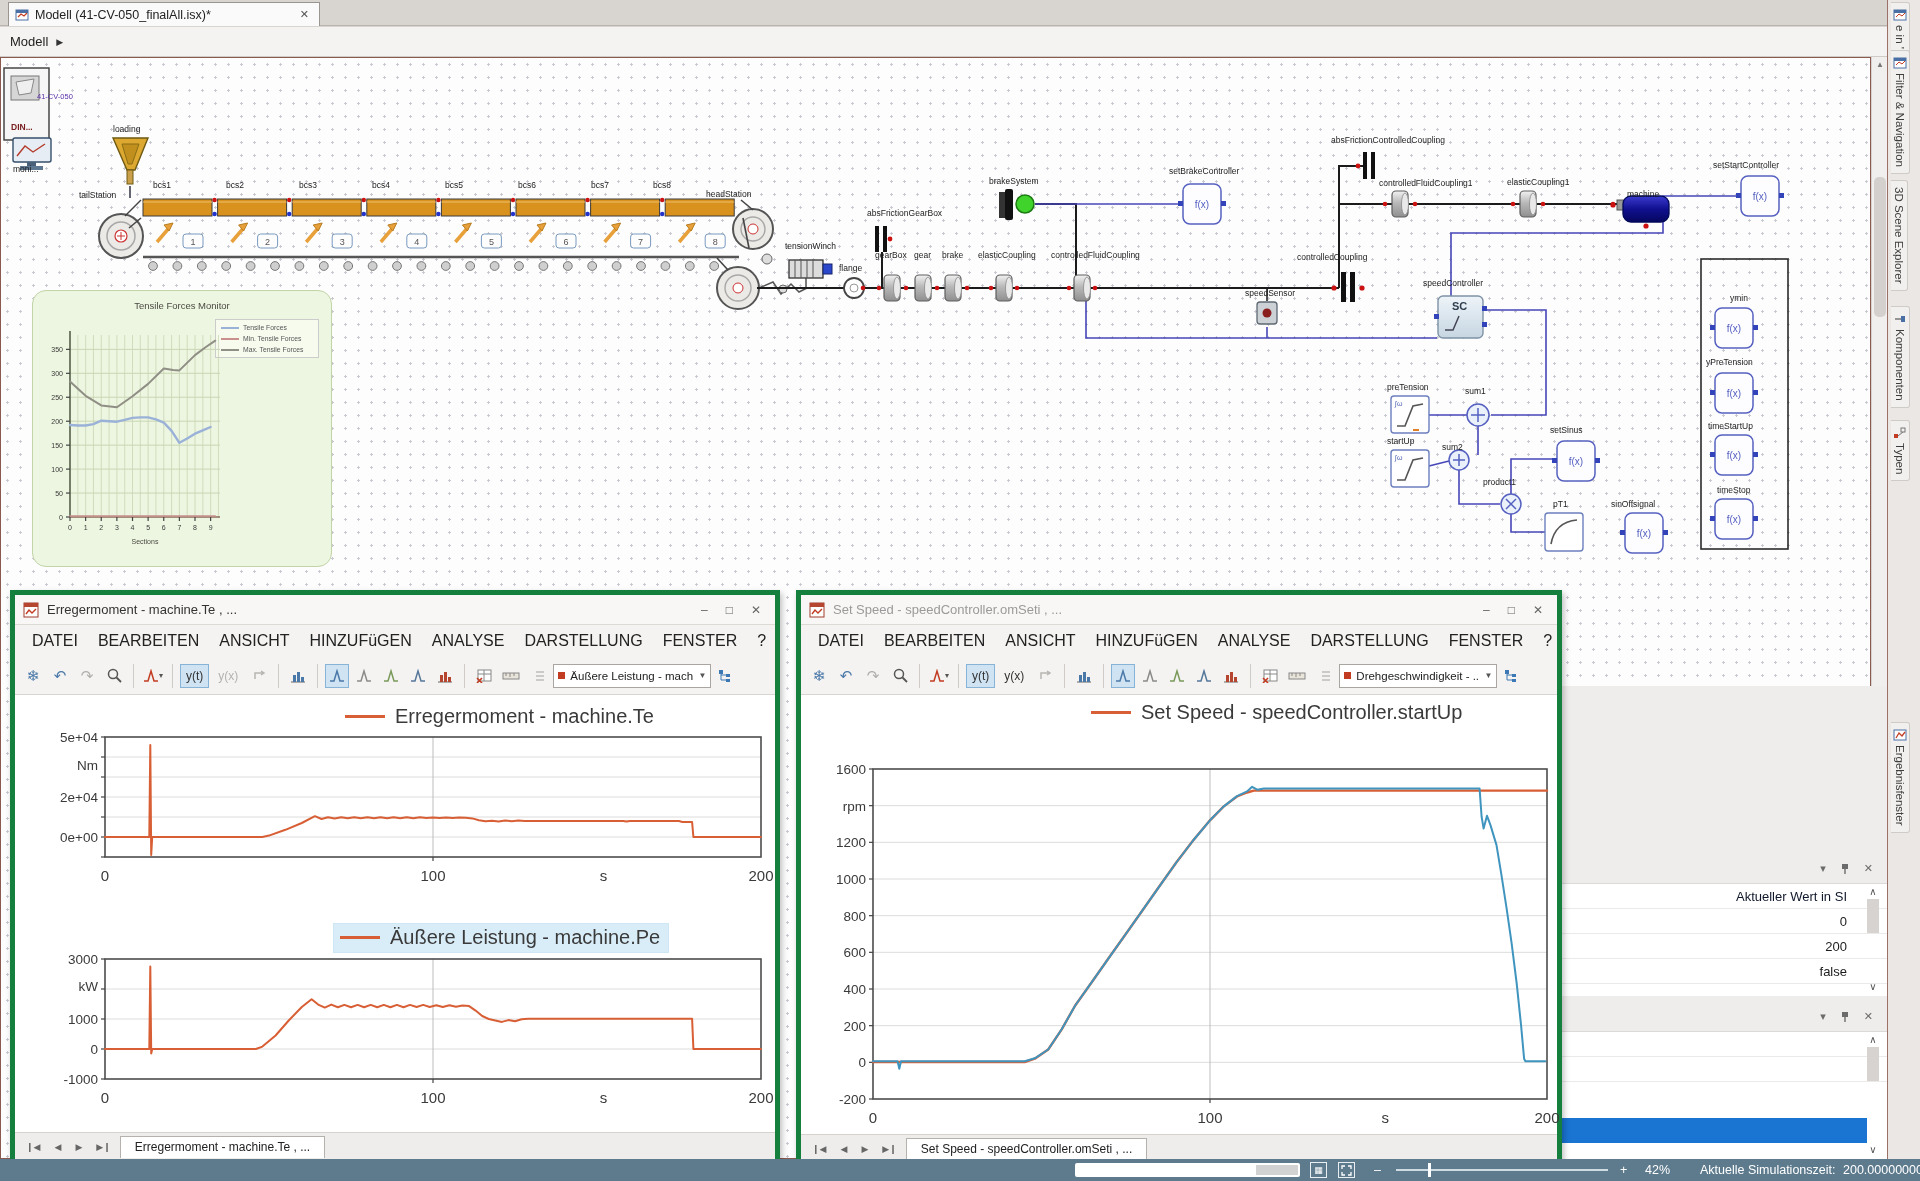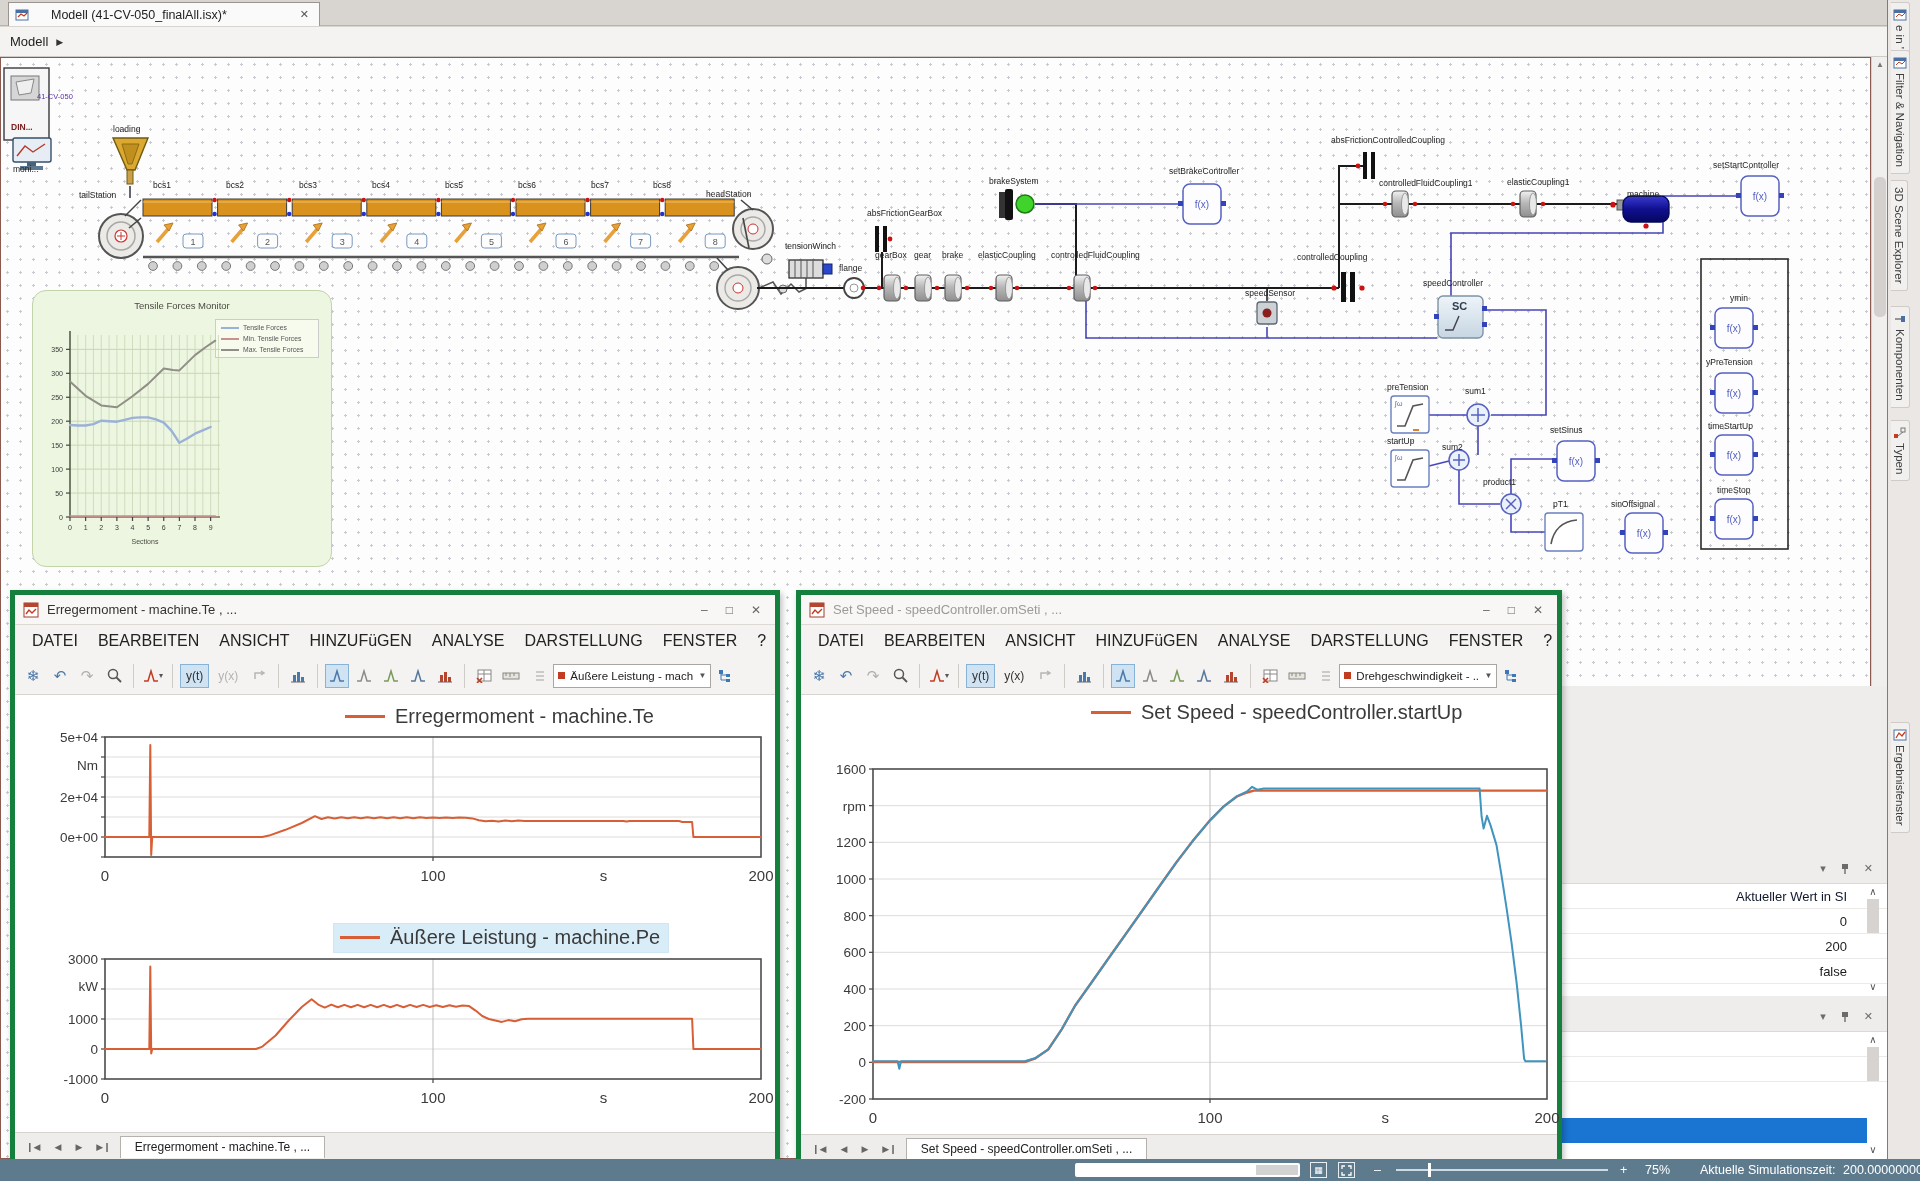--- a/index.html
+++ b/index.html
@@ -1,21 +1,21 @@
 <!DOCTYPE html>
 <html><head>
 <meta charset="utf-8">
 <style>
   * { margin:0; padding:0; box-sizing:border-box; }
   html,body { width:1920px; height:1181px; overflow:hidden; font-family:"Liberation Sans","DejaVu Sans",sans-serif; background:#d8d4d0; }
   .screen { position:relative; width:1920px; height:1181px; }
 
   
   .topbar { position:absolute; left:0; top:0; width:1920px; height:26px; background:#d8d4d0; border-bottom:1px solid #b9b4af; }
-  .doc-tab { position:absolute; left:8px; top:2px; width:312px; height:24px; background:#fbfafa; border:1px solid #9a958f; border-bottom:none; display:flex; align-items:center; padding:0 6px; gap:22px; }
+  .doc-tab { position:absolute; left:8px; top:2px; width:312px; height:24px; background:#fbfafa; border:1px solid #9a958f; border-bottom:none; display:flex; align-items:center; padding:0 6px; gap:6px; }
   .doc-tab .ttl { font-size:12.5px; color:#222; flex:1; white-space:nowrap; overflow:hidden; }
   .doc-tab .cls { font-size:11px; color:#555; cursor:default; padding:0 4px; }
   .breadcrumb { position:absolute; left:0; top:27px; width:1887px; height:30px; background:#f4f3f1; border-bottom:1px solid #cfccc8; display:flex; align-items:center; padding-left:10px; gap:8px; }
   .breadcrumb .bc { font-size:13px; color:#222; }
   .breadcrumb .arr { font-size:9px; color:#333; }
 
   
   .canvas { position:absolute; left:0; top:57px; width:1871px; height:1102px; background:#fdfdfe;
             background-image:radial-gradient(#c9c9d1 1px, transparent 1.1px); background-size:13px 13px;
             border:1px solid #8a5a50; overflow:hidden; }
@@ -1075,17 +1075,17 @@
     <div class="sb-ico" style="left:1310px">▦</div>
     <div class="sb-ico" style="left:1338px">
       <svg width="11" height="11">
           <path d="M1 4 V1 H4 M7 1 H10 V4 M10 7 V10 H7 M4 10 H1 V7" fill="none" stroke="#fff" stroke-width="1.3"></path>
         </svg>
     </div>
     <div class="sb-text" style="left:1374px">–</div>
     <div class="sb-slider"></div>
     <div class="sb-thumb"></div>
     <div class="sb-text" style="left:1620px">+</div>
-    <div class="sb-text" style="left:1645px">75%</div>
+    <div class="sb-text" style="left:1645px">42%</div>
     <div class="sb-text" style="left:1700px">Aktuelle Simulationszeit:</div>
     <div class="sb-text" style="left:1843px">200.00000000 s</div>
   </div>
 </div>
 
 </body></html>

